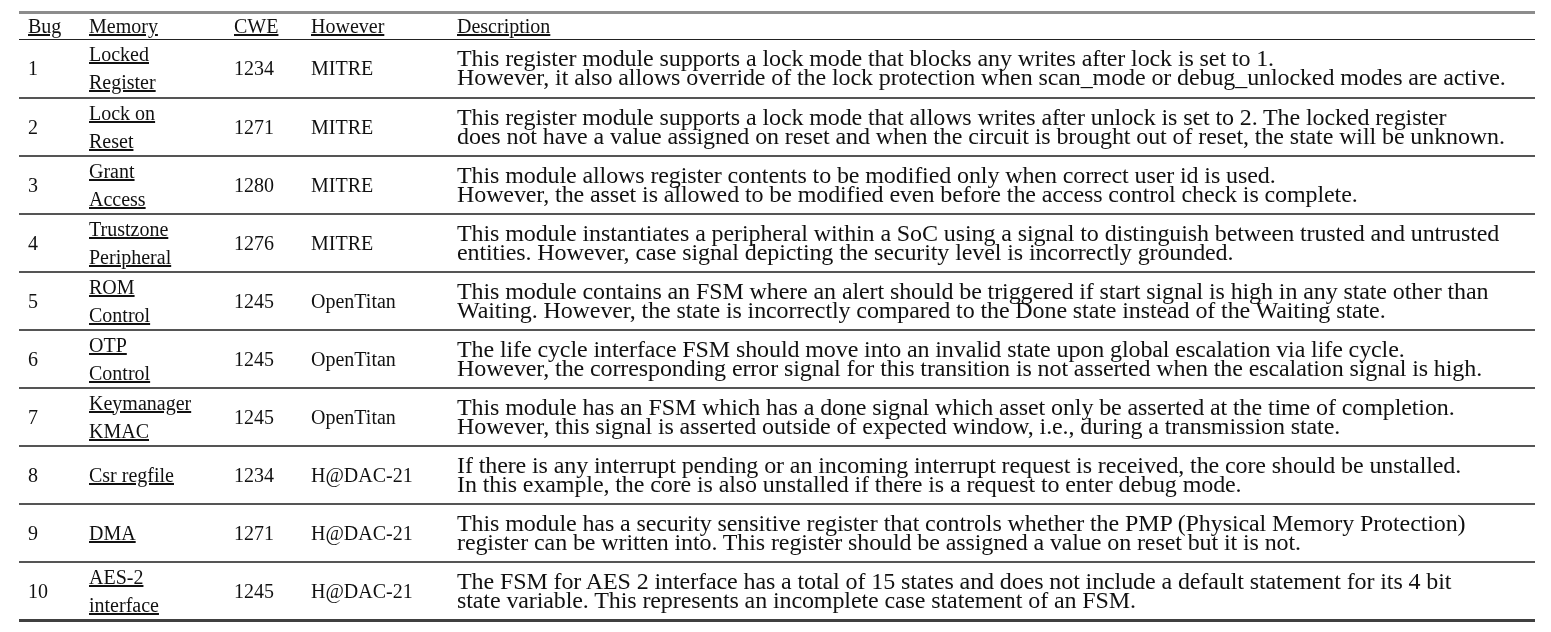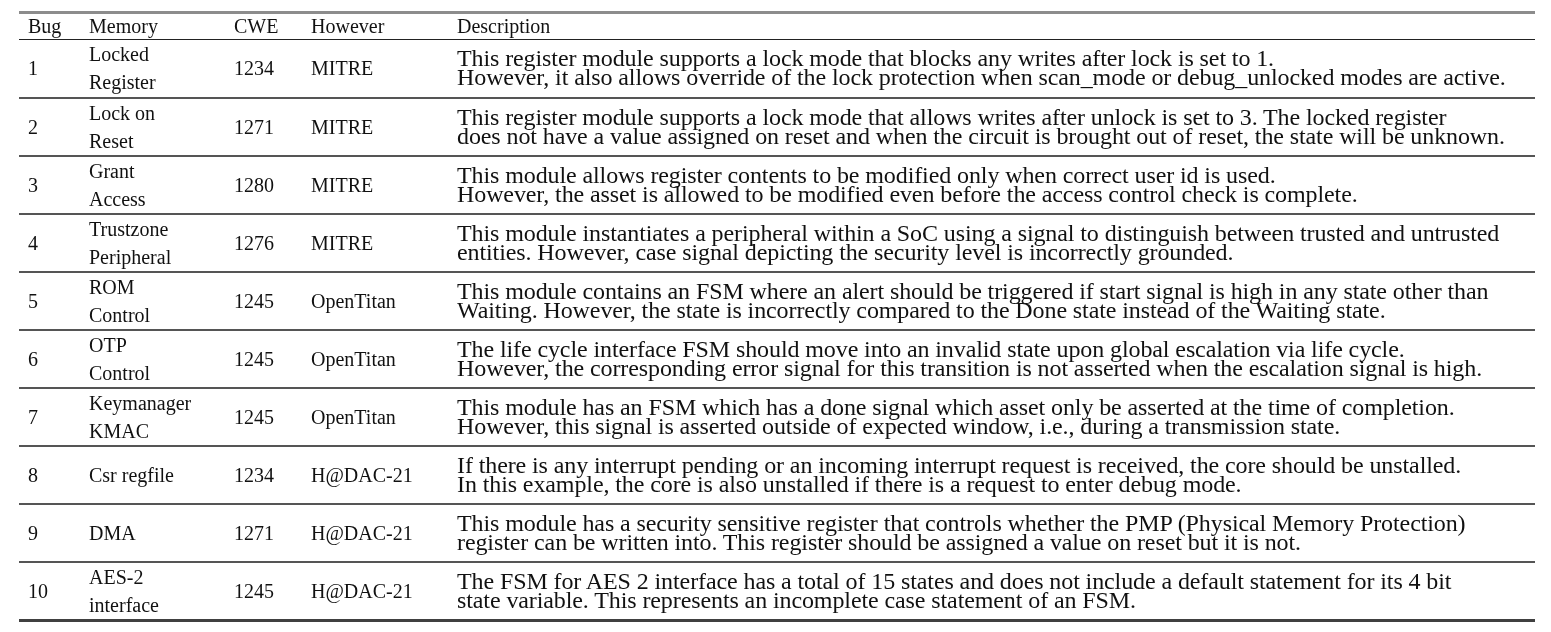--- a/index.html
+++ b/index.html
@@ -28,20 +28,21 @@
   }
   col.c-bug    { width: 70px; }
   col.c-design { width: 145px; }
   col.c-cwe    { width: 77px; }
   col.c-source { width: 146px; }
   col.c-desc   { width: 1078px; }
 
   thead tr {
     height: 27px;
     border-bottom: 1.5px solid #222222;
+    text-decoration: underline;
   }
   thead th {
     font-weight: normal;
     font-size: 20px;
     text-align: left;
     vertical-align: middle;
     padding: 0;
     white-space: nowrap;
   }
   tbody tr {
@@ -53,20 +54,21 @@
   }
   td {
     padding: 0;
     vertical-align: middle;
     font-size: 20px;
     line-height: 28px;
   }
   th.pad-first, td.pad-first { padding-left: 9px; }
   td.design-cell {
     white-space: pre-line;
+    text-decoration: underline;
   }
   td.desc-cell {
     font-size: 24px;
     line-height: 19px;
     white-space: pre-line;
     letter-spacing: -0.1px;
   }
 </style>
 </head>
 <body>
@@ -98,21 +100,21 @@
         <td>MITRE</td>
         <td class="desc-cell">This register module supports a lock mode that blocks any writes after lock is set to 1.
 However, it also allows override of the lock protection when scan_mode or debug_unlocked modes are active.</td>
       </tr>
       <tr>
         <td class="pad-first">2</td>
         <td class="design-cell">Lock on
 Reset</td>
         <td>1271</td>
         <td>MITRE</td>
-        <td class="desc-cell">This register module supports a lock mode that allows writes after unlock is set to 3. The locked register
+        <td class="desc-cell">This register module supports a lock mode that allows writes after unlock is set to 2. The locked register
 does not have a value assigned on reset and when the circuit is brought out of reset, the state will be unknown.</td>
       </tr>
       <tr>
         <td class="pad-first">3</td>
         <td class="design-cell">Grant
 Access</td>
         <td>1280</td>
         <td>MITRE</td>
         <td class="desc-cell">This module allows register contents to be modified only when correct user id is used.
 However, the asset is allowed to be modified even before the access control check is complete.</td>

